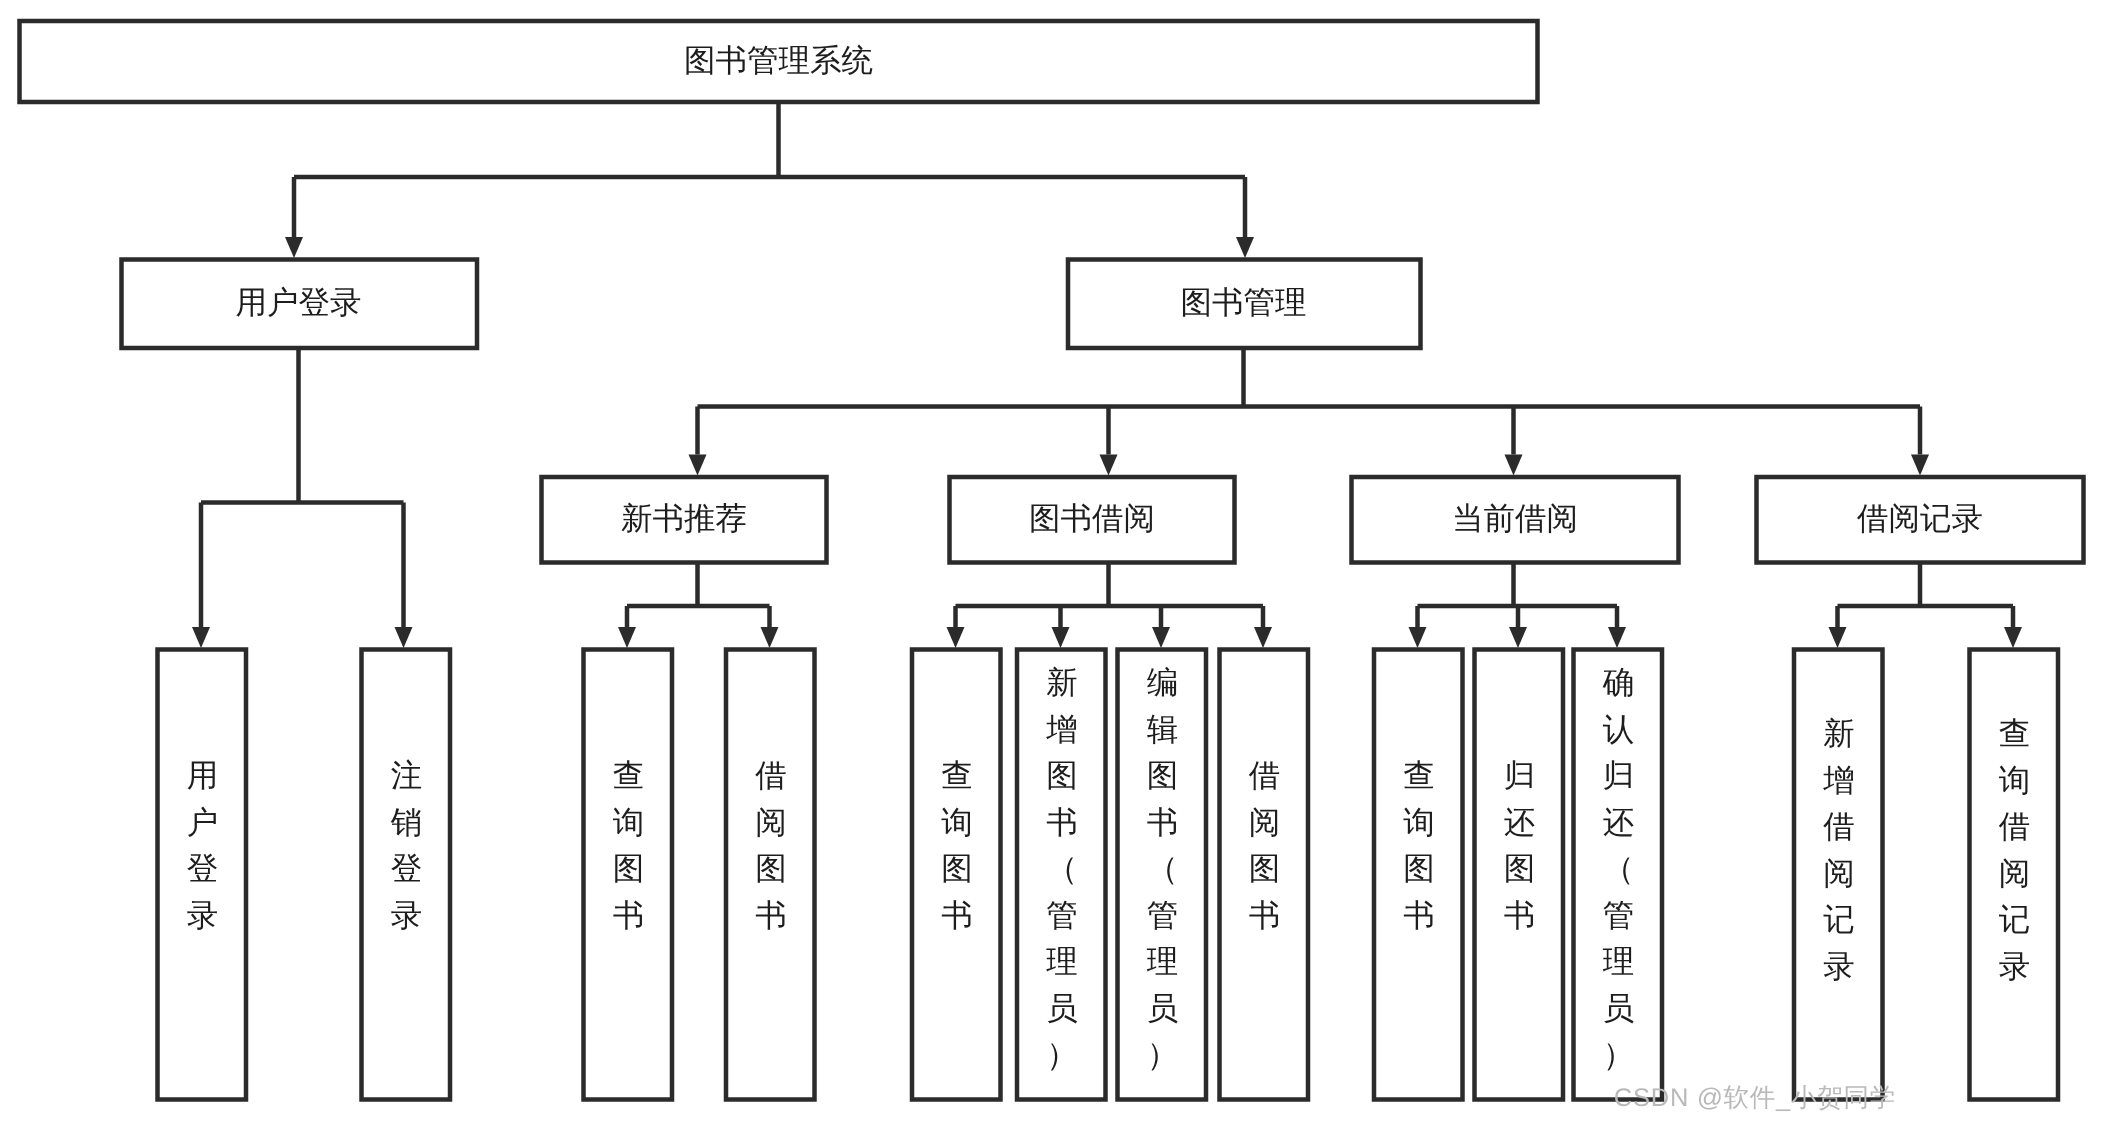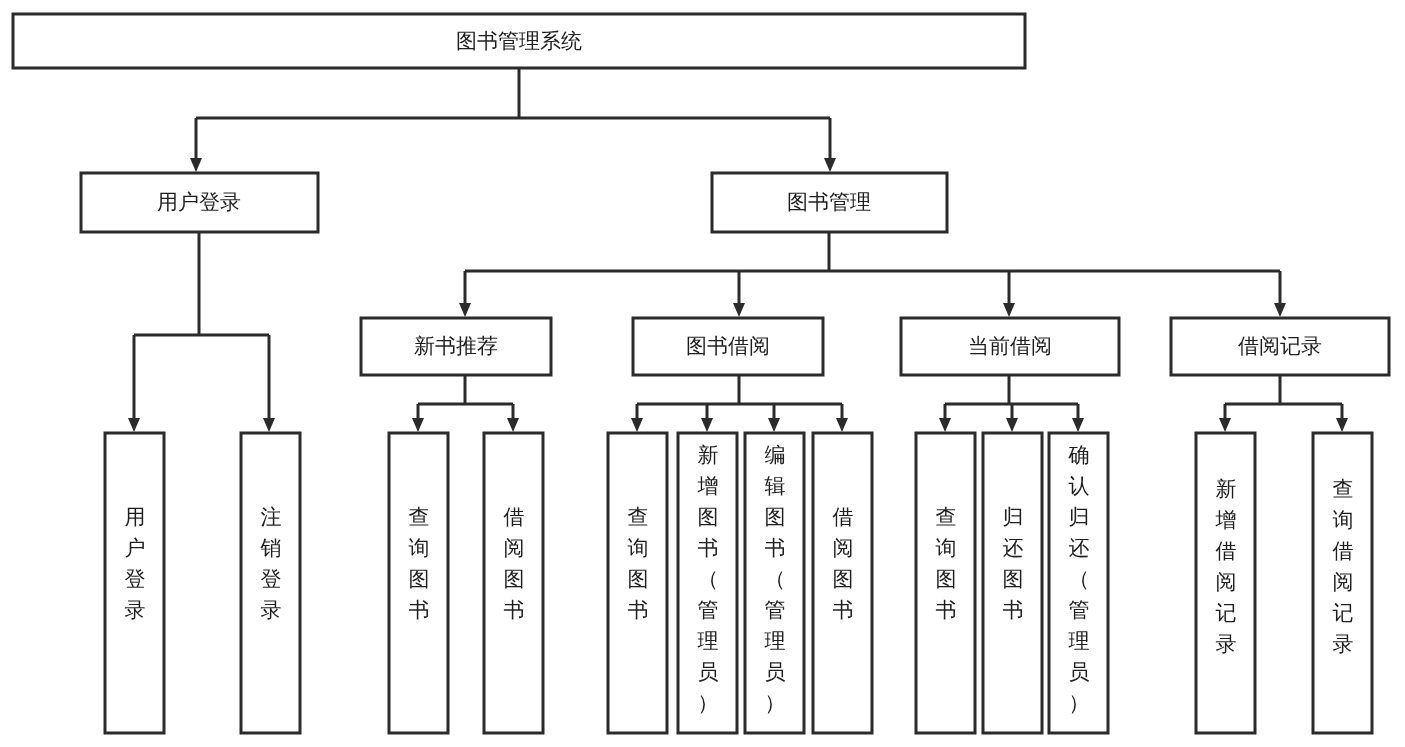--- a/index.html
+++ b/index.html
@@ -235,14 +235,15 @@
       <rect class="node-rect" x="1196" y="433" width="59" height="300"></rect>
       <text class="node-label-v" x="1226" y="496"><tspan x="1226" y="496">新</tspan><tspan x="1226" y="527">增</tspan><tspan x="1226" y="558">借</tspan><tspan x="1226" y="589">阅</tspan><tspan x="1226" y="620">记</tspan><tspan x="1226" y="651">录</tspan></text>
     </g>
     <g>
       <rect class="node-rect" x="1313" y="433" width="59" height="300"></rect>
       <text class="node-label-v" x="1343" y="496"><tspan x="1343" y="496">查</tspan><tspan x="1343" y="527">询</tspan><tspan x="1343" y="558">借</tspan><tspan x="1343" y="589">阅</tspan><tspan x="1343" y="620">记</tspan><tspan x="1343" y="651">录</tspan></text>
     </g>
 
   </svg>
 
+  <div class="watermark">CSDN @软件_小贺同学</div>
 
 </div>
 
 </body></html>

